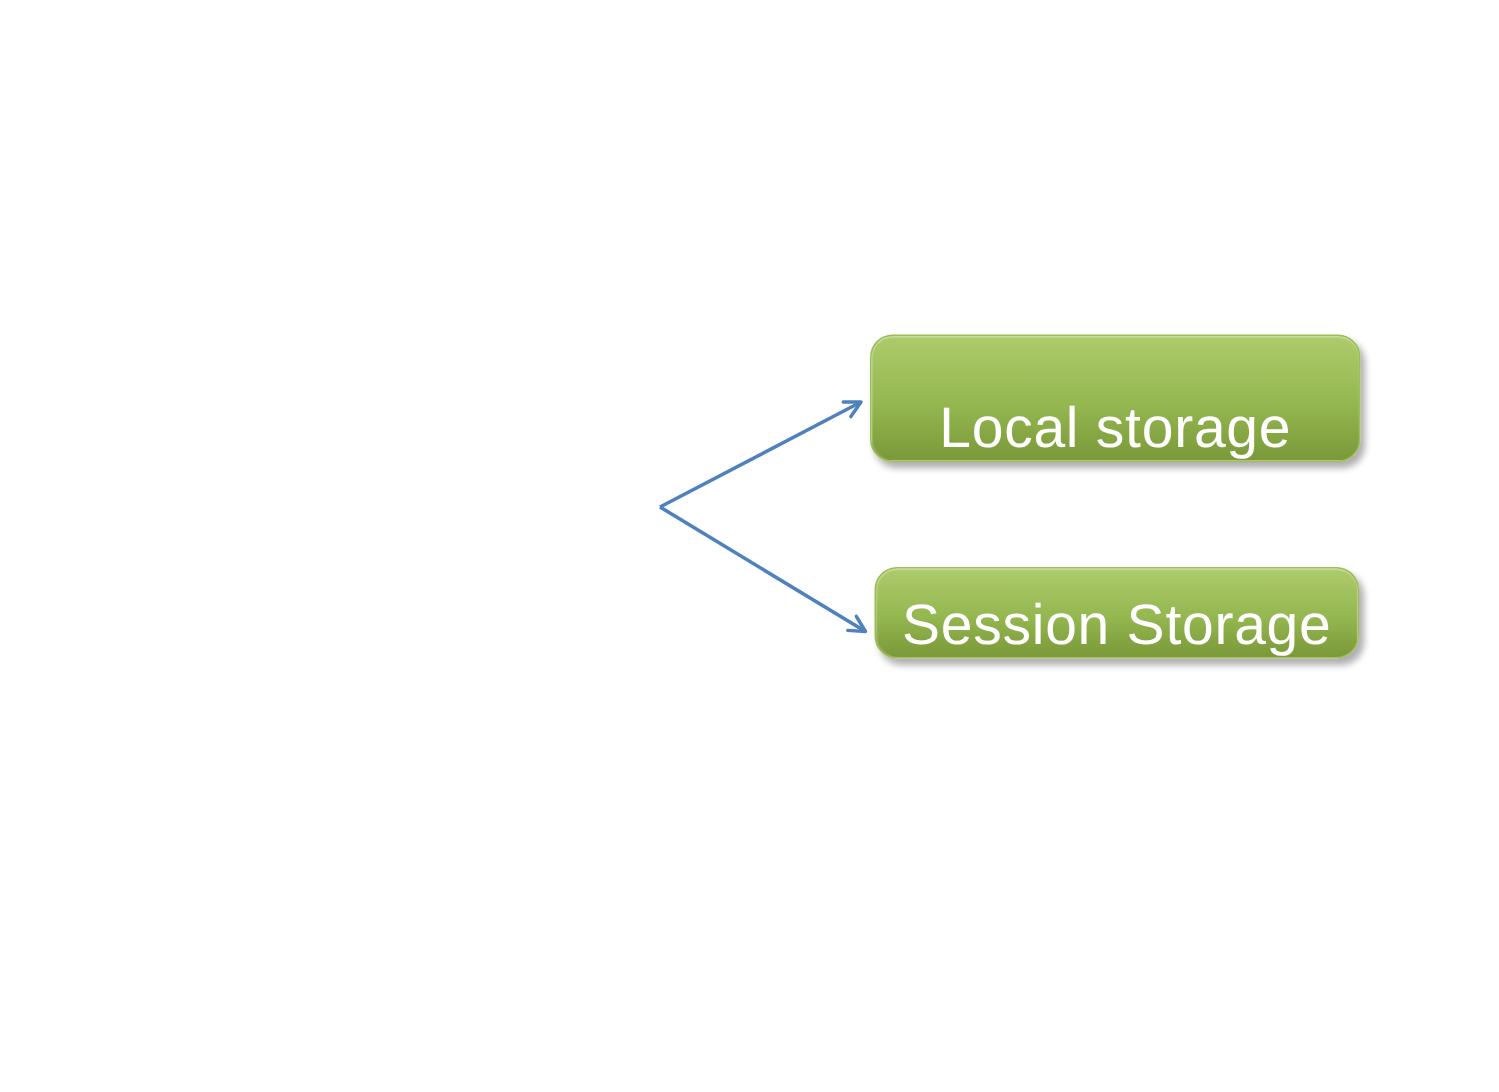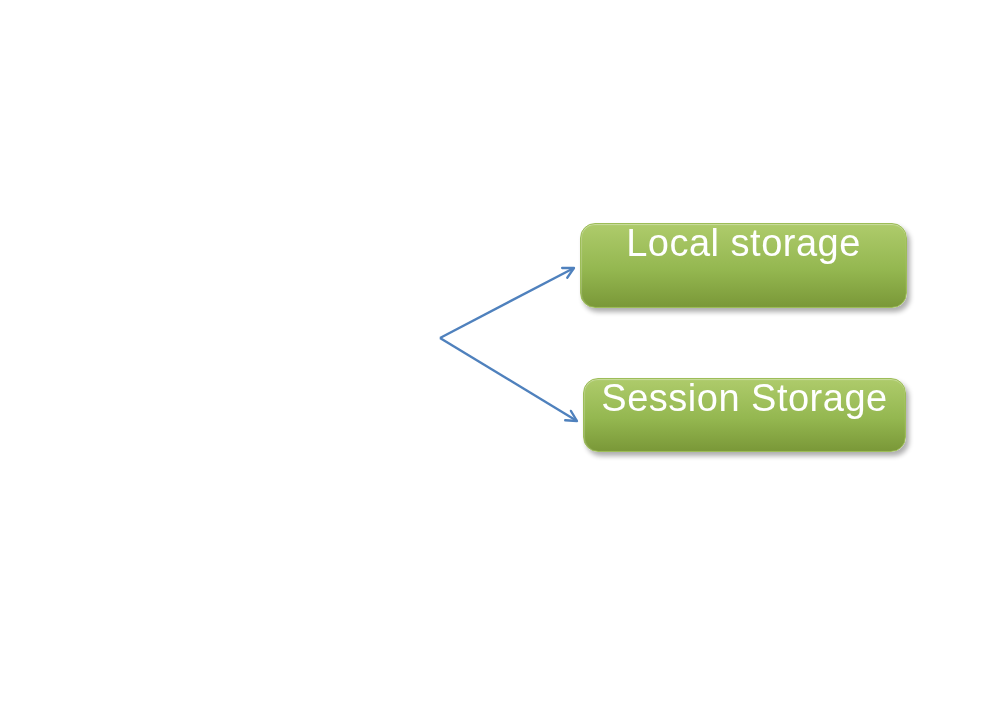--- a/index.html
+++ b/index.html
@@ -22,21 +22,21 @@
     left: 0;
     top: 0;
     width: 999px;
     height: 728px;
     pointer-events: none;
   }
 
   .node {
     position: absolute;
     display: flex;
-    align-items: flex-start;
+    align-items: flex-end;
     justify-content: center;
     border-radius: 15px;
     background: linear-gradient(180deg,
       var(--color-node_fill_top, #aecb6b) 0%,
       var(--color-node_fill_mid, #94b750) 55%,
       var(--color-node_fill_bottom, #7a9838) 100%);
     border: 1px solid var(--color-node_border, #9dbd58);
     box-shadow:
       3px 4px 5px rgba(0, 0, 0, 0.32),
       inset 0 1px 1px rgba(255, 255, 255, 0.35),
@@ -49,21 +49,21 @@
     font-weight: 400;
     letter-spacing: 0.5px;
     white-space: nowrap;
     text-align: center;
     line-height: 1;
     padding-bottom: 2px;
   }
 
   .node-web-storage     { left: 155px; top: 300px; width: 283px; height: 75px; }
   .node-local-storage   { left: 580px; top: 223px; width: 327px; height: 85px; }
-  .node-session-storage { left: 583px; top: 378px; width: 323px; height: 74px; }
+  .node-session-storage { left: 583px; top: 378px; width: 323px; height: 61px; }
 </style>
 </head>
 <body>
 
 <div class="canvas">
 
   <svg class="edges-layer" width="999" height="728" viewBox="0 0 999 728" xmlns="http://www.w3.org/2000/svg">
     <defs>
       <marker id="open-arrowhead" viewBox="0 0 16 16" refX="13.5" refY="8" markerWidth="16" markerHeight="16" markerUnits="userSpaceOnUse" orient="auto">
         <path d="M3,2.5 L13.5,8 L3,13.5" fill="none" stroke-width="2.3" stroke-linecap="round" stroke-linejoin="round" stroke="#4f81bd"></path>

